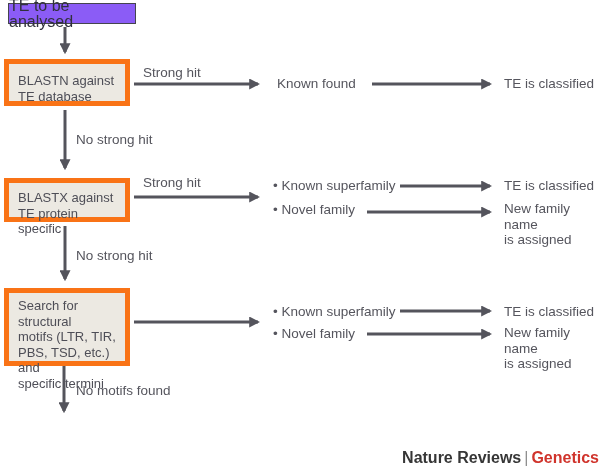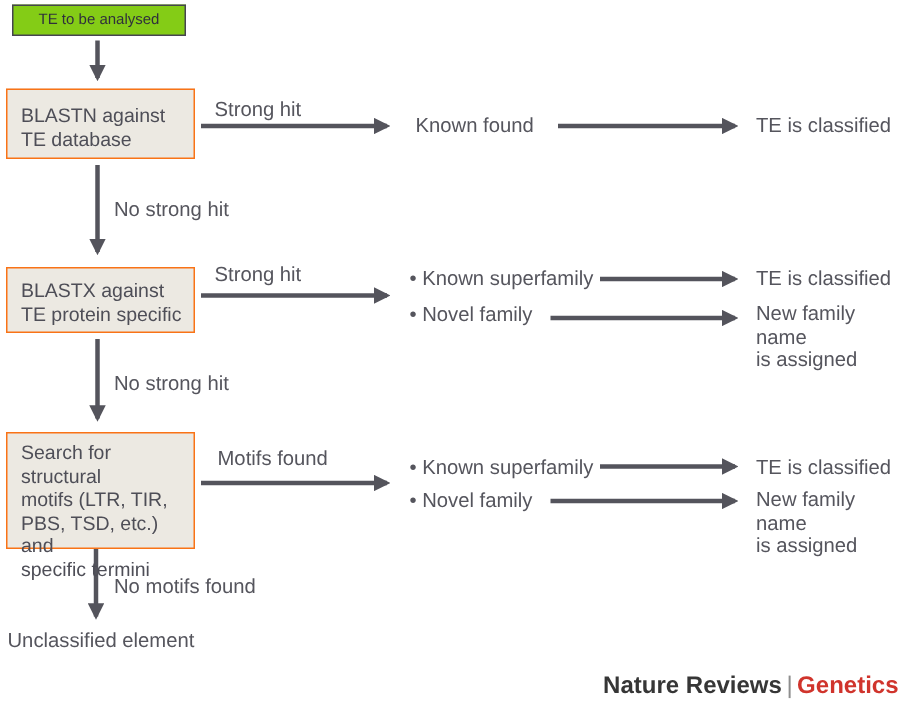--- a/index.html
+++ b/index.html
@@ -19,30 +19,30 @@
   }
   .node {
     position: absolute;
     box-sizing: border-box;
     white-space: pre-line;
     font-size: 13px;
     line-height: 15.5px;
     color: #4e4e57;
   }
   .start-node {
-    left: 8px; top: 3px; width: 116px; height: 21px;
-    background: #84cc16;
+    left: 8px; top: 3px; width: 128px; height: 21px;
+    background: #8b5cf6;
     border: 1px solid #45444f;
     color: #30303c;
     display: flex; align-items: center; justify-content: center;
-    font-size: 10px;
+    font-size: 16px;
   }
   .process-node {
     background: #ece9e2;
-    border: 1px solid #f97316;
+    border: 5px solid #f97316;
     padding: 6px 2px 4px 9px;
   }
   .blastn-node { left: 4px; top: 59px;  width: 126px; height: 47px; padding-top: 9px; }
   .blastx-node { left: 4px; top: 178px; width: 126px; height: 44px; padding-top: 7px; }
   .search-node { left: 4px; top: 288px; width: 126px; height: 78px; padding-top: 5px; }
   .lbl {
     position: absolute;
     font-size: 13.5px;
     line-height: 15.5px;
     color: #55555d;
@@ -105,27 +105,25 @@
   <div class="lbl" style="left:76px;  top:132px;">No strong hit</div>
 
   <div class="lbl" style="left:143px; top:175px;">Strong hit</div>
   <div class="lbl" style="left:273px; top:178px;">• Known superfamily</div>
   <div class="lbl" style="left:504px; top:178px;">TE is classified</div>
   <div class="lbl" style="left:273px; top:202px;">• Novel family</div>
   <div class="lbl" style="left:504px; top:201px;">New family name
 is assigned</div>
   <div class="lbl" style="left:76px;  top:248px;">No strong hit</div>
 
-  <div class="lbl" style="left:145px; top:298px;">Motifs found</div>
   <div class="lbl" style="left:273px; top:304px;">• Known superfamily</div>
   <div class="lbl" style="left:504px; top:304px;">TE is classified</div>
   <div class="lbl" style="left:273px; top:326px;">• Novel family</div>
   <div class="lbl" style="left:504px; top:325px;">New family name
 is assigned</div>
   <div class="lbl" style="left:76px;  top:383px;">No motifs found</div>
 
-  <div class="lbl" style="left:5px; top:419px;">Unclassified element</div>
 
   <div class="footer">
     <span class="journal">Nature Reviews</span><span class="sep">|</span><span class="section">Genetics</span>
   </div>
 
 </div>
 
 </body></html>

